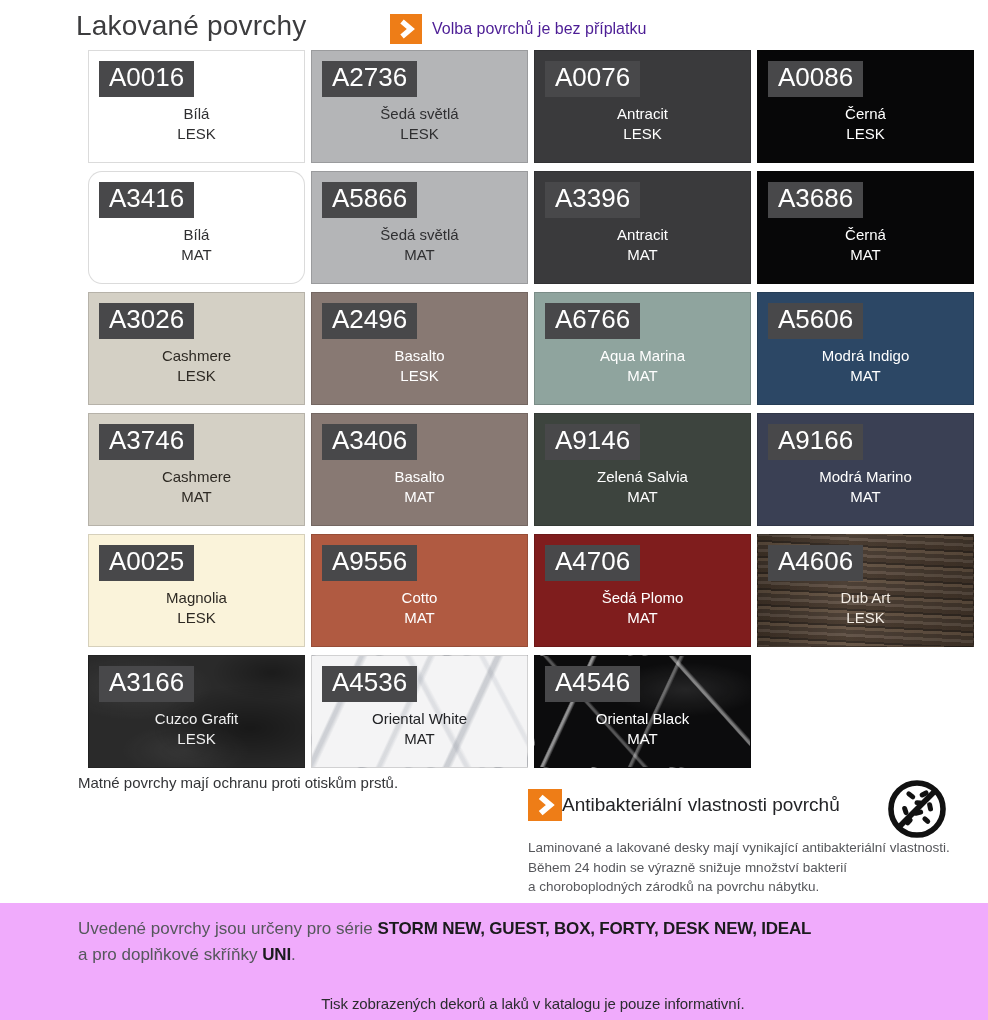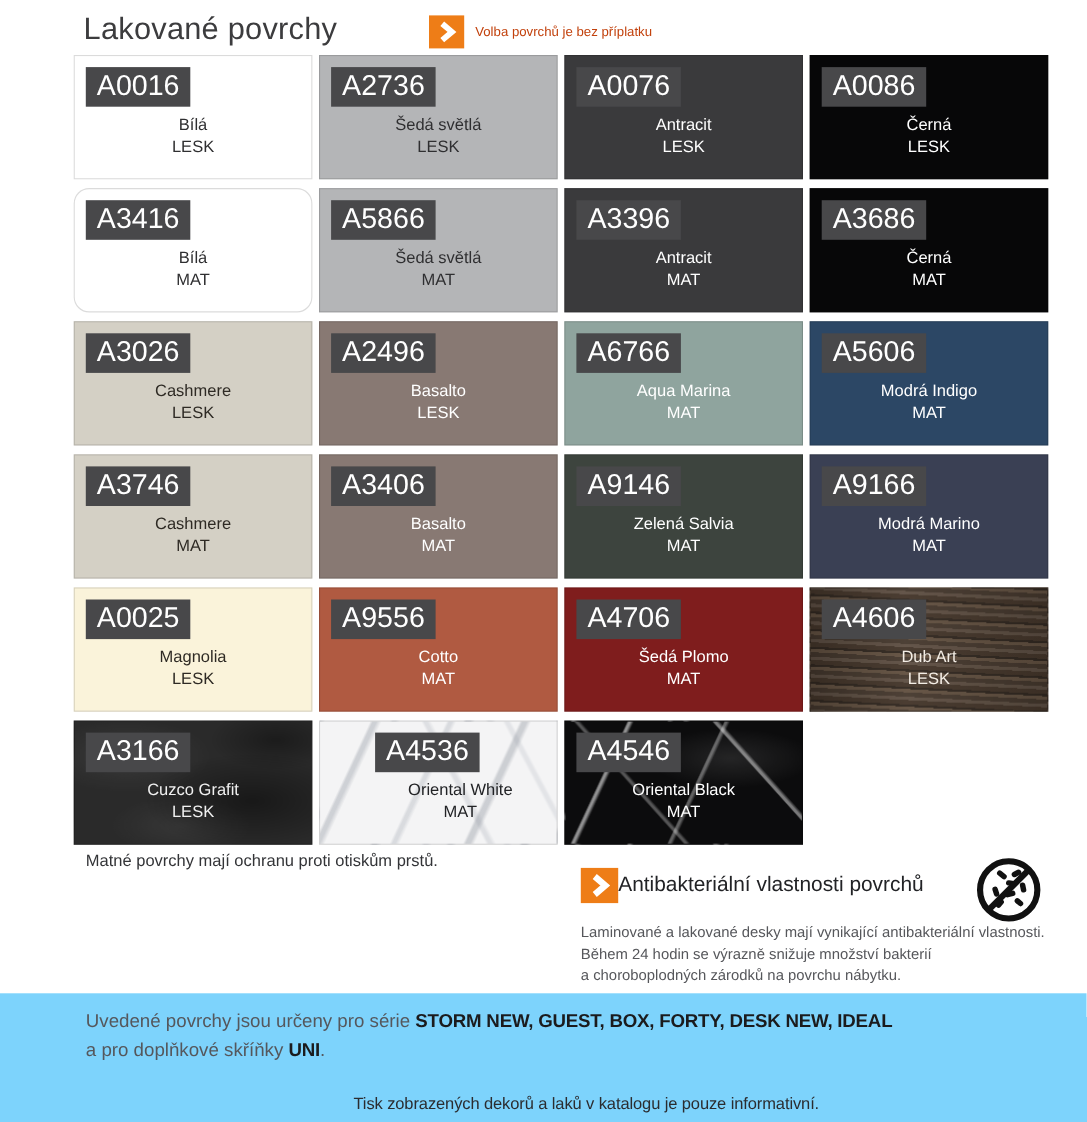--- a/index.html
+++ b/index.html
@@ -5,24 +5,24 @@
   html,body{margin:0;padding:0;background:#fff;}
   .page{position:relative;width:988px;height:1020px;background:#ffffff;overflow:hidden;
         font-family:Liberation Sans, sans-serif;color:#2f2f31;}
 
   
   .title{position:absolute;left:76px;top:10px;font-size:28px;font-weight:400;
          letter-spacing:.2px;color:#3c3c3e;}
   .header-badge{position:absolute;left:390px;top:14px;display:flex;align-items:center;gap:10px;}
   .chev-box{width:32px;height:30px;background:#ee7d17;display:flex;align-items:center;justify-content:center;}
   .chev-box svg{display:block;}
-  .header-badge-text{font-size:12px;color:#c2410c;}
+  .header-badge-text{font-size:16px;color:#4c1d95;}
 
   
-  .grid{position:absolute;left:67px;top:50px;display:grid;
+  .grid{position:absolute;left:88px;top:50px;display:grid;
         grid-template-columns:repeat(4,217px);grid-auto-rows:113px;
         column-gap:6px;row-gap:8px;}
   .cell{position:relative;box-sizing:border-box;border:1px solid rgba(0,0,0,.14);overflow:hidden;}
   .code{display:inline-block;margin:10px 0 0 10px;padding:2px 10px 5px;background:#48484a;
         color:#ffffff;font-size:26px;line-height:1.1;position:relative;z-index:2;}
   .nm{margin-top:7px;text-align:center;font-size:15px;line-height:1.35;position:relative;z-index:2;}
   .fin{text-align:center;font-size:15px;line-height:1.35;position:relative;z-index:2;}
 
   
   .tex-wood{background-image:
@@ -31,21 +31,21 @@
       linear-gradient(88deg, rgba(0,0,0,.25), rgba(255,255,255,.04) 40%, rgba(0,0,0,.2));}
   .tex-concrete{background-image:
       radial-gradient(ellipse 60% 50% at 22% 28%, rgba(255,255,255,.07), transparent 60%),
       radial-gradient(ellipse 70% 60% at 75% 65%, rgba(0,0,0,.42), transparent 65%),
       radial-gradient(ellipse 50% 40% at 45% 85%, rgba(255,255,255,.06), transparent 60%),
       radial-gradient(ellipse 40% 35% at 85% 15%, rgba(0,0,0,.35), transparent 70%);}
   .tex-marble-white{background-image:
       linear-gradient(115deg, transparent 0 17%, rgba(150,156,166,.40) 18% 19.2%, transparent 21% 43%,
         rgba(160,166,176,.32) 44% 45%, transparent 46.5% 68%, rgba(140,146,156,.38) 69% 70.5%, transparent 72%),
       linear-gradient(62deg, transparent 0 55%, rgba(165,170,180,.28) 56% 57%, transparent 58.5% 82%,
-        rgba(175,180,190,.25) 83% 84%, transparent 85%); padding-left: 40px;}
+        rgba(175,180,190,.25) 83% 84%, transparent 85%);}
   .tex-marble-black{background-image:
       linear-gradient(115deg, transparent 0 21%, rgba(255,255,255,.55) 21.6% 22.2%, transparent 23.4% 54%,
         rgba(255,255,255,.35) 54.5% 55.1%, transparent 56.2%),
       linear-gradient(48deg, transparent 0 34%, rgba(255,255,255,.30) 34.6% 35.2%, transparent 36.2% 74%,
         rgba(255,255,255,.45) 74.5% 75.2%, transparent 76.4%),
       radial-gradient(ellipse 50% 35% at 70% 30%, rgba(255,255,255,.10), transparent 70%);}
 
   
   .matte-note{position:absolute;left:78px;top:774px;font-size:15px;color:#333437;}
 
@@ -132,21 +132,21 @@
         <rect x="44" y="52" width="16" height="8" rx="4" transform="rotate(-14 52 56)"></rect>
         <rect x="58" y="64" width="14" height="8" rx="4" transform="rotate(40 65 68)"></rect>
         <rect x="30" y="66" width="14" height="8" rx="4" transform="rotate(-48 37 70)"></rect>
         <rect x="46" y="36" width="13" height="8" rx="4" transform="rotate(8 52 40)"></rect>
       </g>
       <circle cx="50" cy="50" r="42" fill="none" stroke="#111111" stroke-width="9"></circle>
       <line x1="21" y1="79" x2="79" y2="21" stroke="#111111" stroke-width="9"></line>
     </svg>
   </div>
 
-  <div class="footer" style="background-color: #7dd3fc;">
+  <div class="footer" style="background-color: #f0abfc;">
     <div class="footer-inner">
       <div class="f-line"><span>Uvedené povrchy jsou určeny pro série </span><span class="f-bold">STORM NEW, GUEST, BOX, FORTY, DESK NEW, IDEAL</span></div>
       <div class="f-line"><span>a pro doplňkové skříňky </span><span class="f-bold">UNI</span><span>.</span></div>
       <div class="f-note">Tisk zobrazených dekorů a laků v katalogu je pouze informativní.</div>
     </div>
   </div>
 
 </div>
 
 </body></html>

